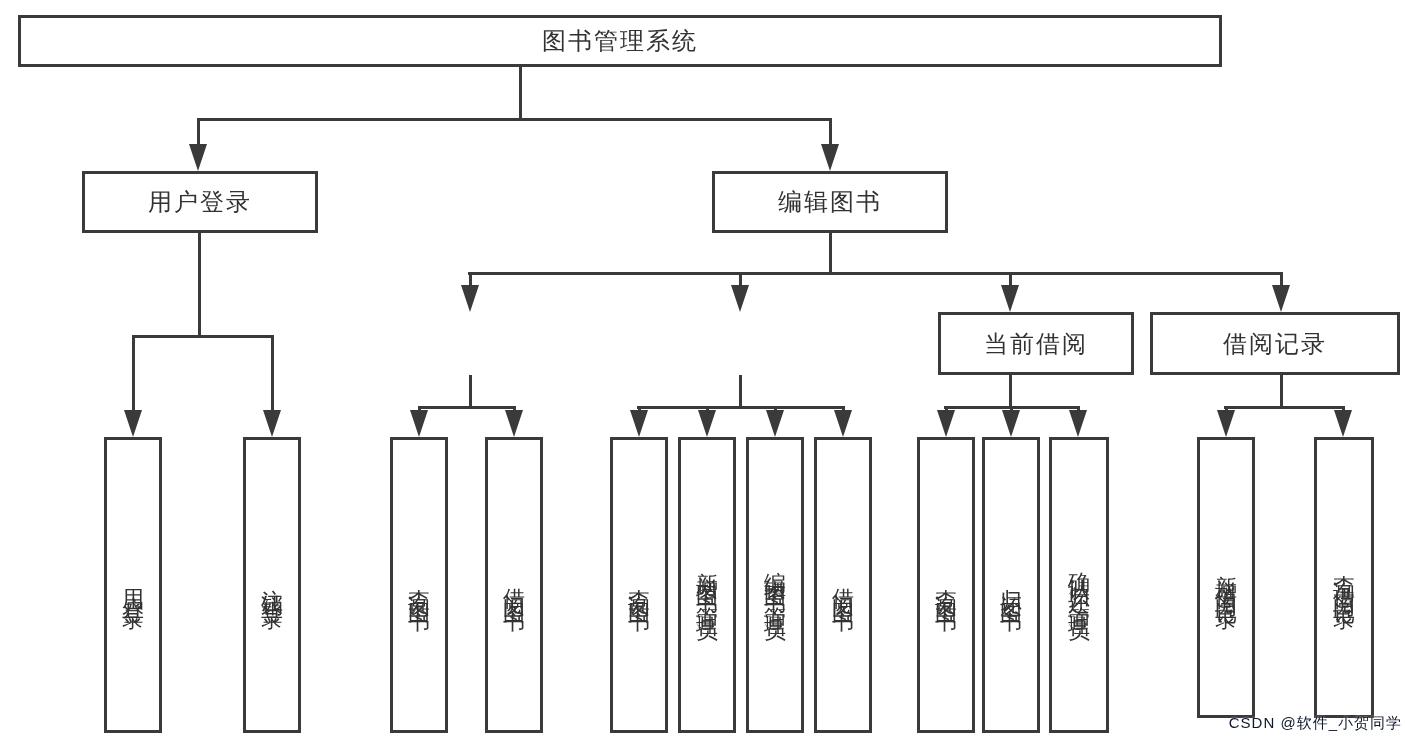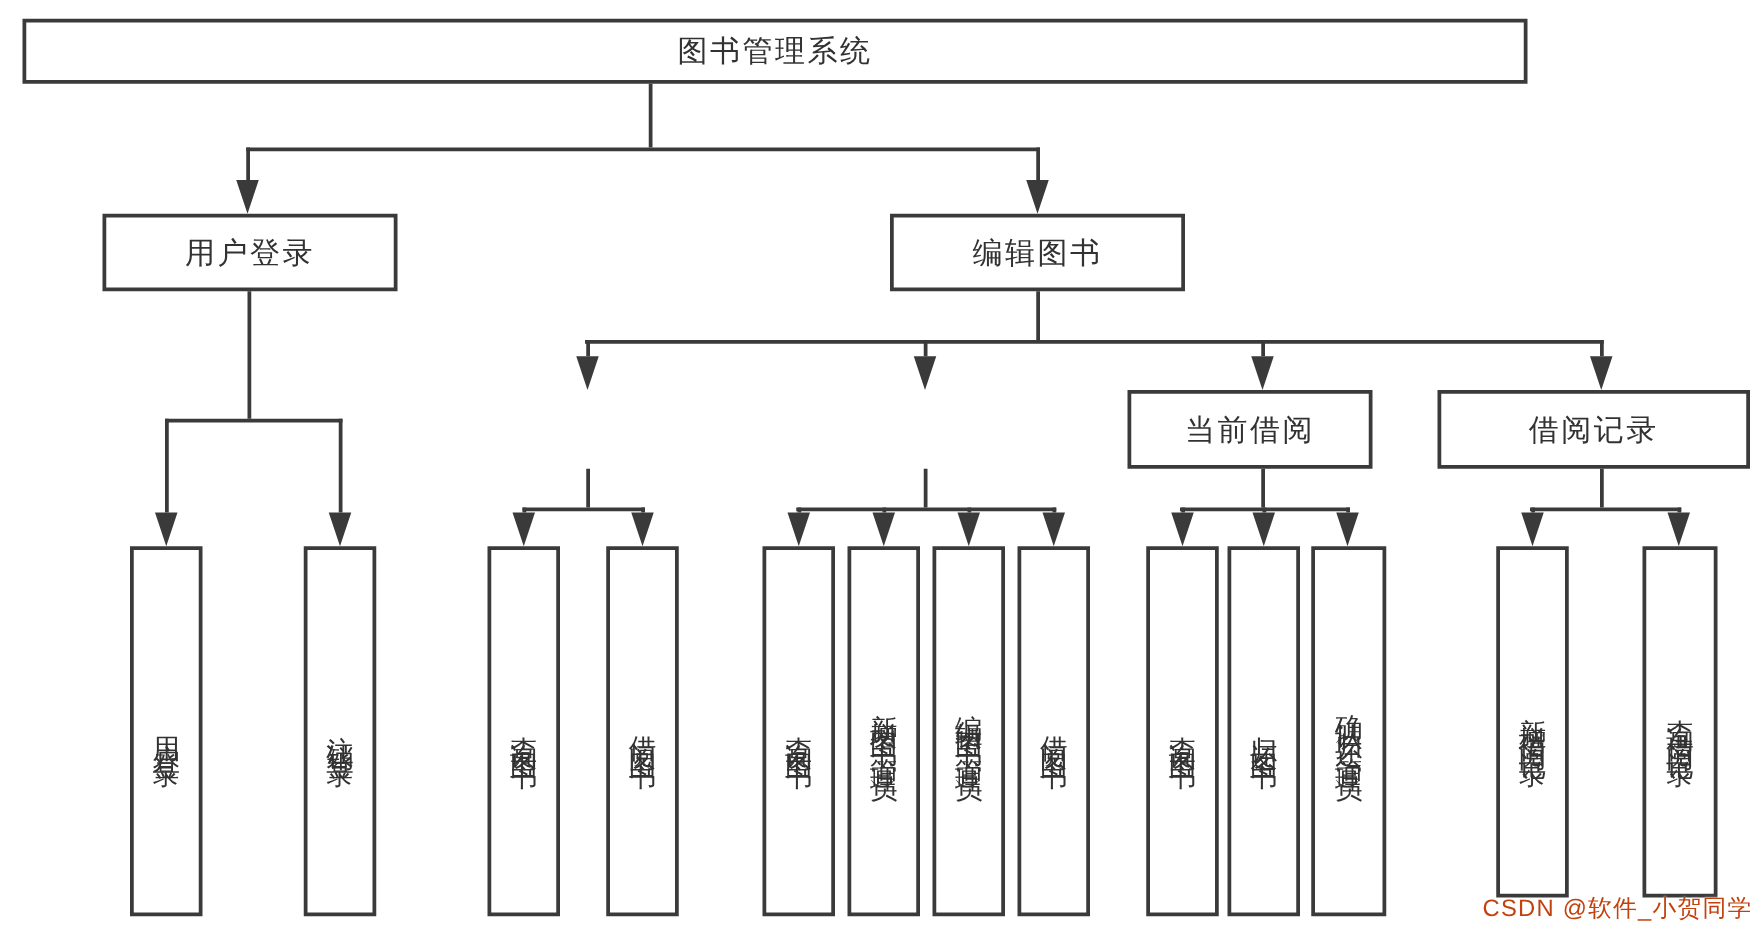--- a/index.html
+++ b/index.html
@@ -27,21 +27,21 @@
     display:flex;flex-direction:column;align-items:center;
   }
   .arrow::before{content:"";width:3px;flex:1 1 auto;background:var(--line);}
   .arrow::after{
     content:"";width:0;height:0;flex:0 0 auto;
     border-left:9px solid transparent;border-right:9px solid transparent;
     border-top:27px solid var(--line);
   }
   .wm{
     position:absolute;top:714px;right:3px;z-index:9;
-    font-size:19px;letter-spacing:1px;color:#c2410c;text-shadow:0 0 2px #ffffff;
+    font-size:15px;letter-spacing:1px;color:#0f172a;text-shadow:0 0 2px #ffffff;
     white-space:nowrap;
   }
 </style>
 </head>
 <body>
 
 <div class="stage">
 
   <div class="nd" style="left:18px;top:15px;width:1204px;height:52px">图书管理系统</div>
 
@@ -58,21 +58,21 @@
   <div class="arrow" style="left:133px;top:335px;height:102px"></div>
   <div class="arrow" style="left:272px;top:335px;height:102px"></div>
 
   <div class="vl" style="left:830px;top:233px;height:39px"></div>
   <div class="hl" style="left:468px;top:272px;width:815px"></div>
   <div class="arrow" style="left:470px;top:272px;height:40px"></div>
   <div class="arrow" style="left:740px;top:272px;height:40px"></div>
   <div class="arrow" style="left:1010px;top:272px;height:40px"></div>
   <div class="arrow" style="left:1281px;top:272px;height:40px"></div>
 
-  <div class="nd" style="left:902px;top:312px;width:196px;height:63px">当前借阅</div>
+  <div class="nd" style="left:938px;top:312px;width:196px;height:63px">当前借阅</div>
   <div class="nd" style="left:1150px;top:312px;width:250px;height:63px">借阅记录</div>
 
   <div class="vl" style="left:470px;top:375px;height:31px"></div>
   <div class="hl" style="left:418px;top:406px;width:98px"></div>
   <div class="arrow" style="left:419px;top:406px;height:31px"></div>
   <div class="arrow" style="left:514px;top:406px;height:31px"></div>
 
   <div class="vl" style="left:740px;top:375px;height:31px"></div>
   <div class="hl" style="left:637px;top:406px;width:208px"></div>
   <div class="arrow" style="left:639px;top:406px;height:31px"></div>

